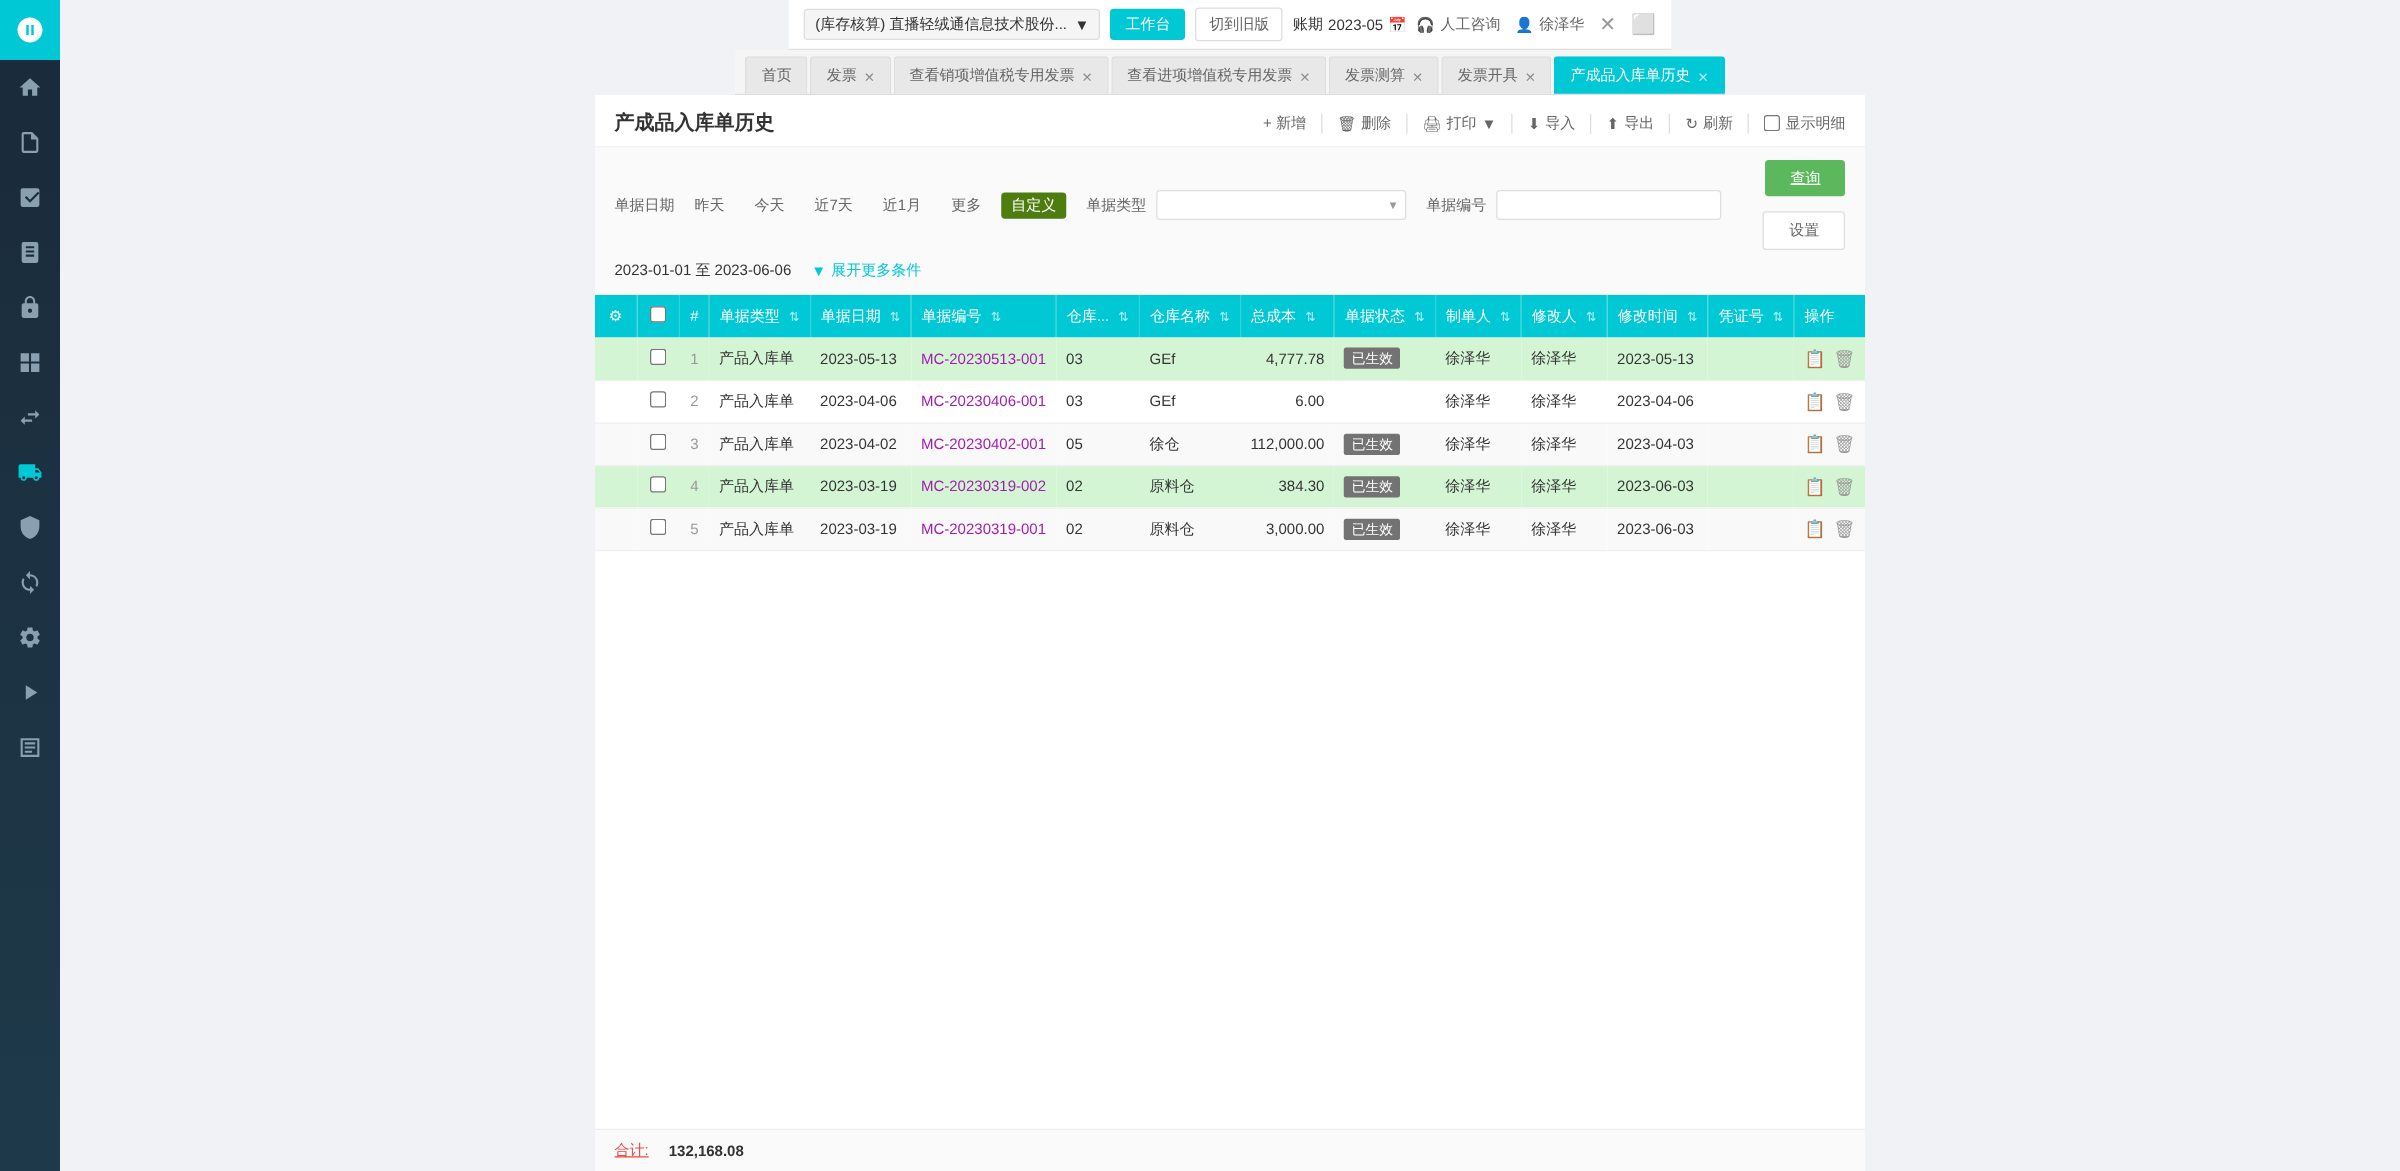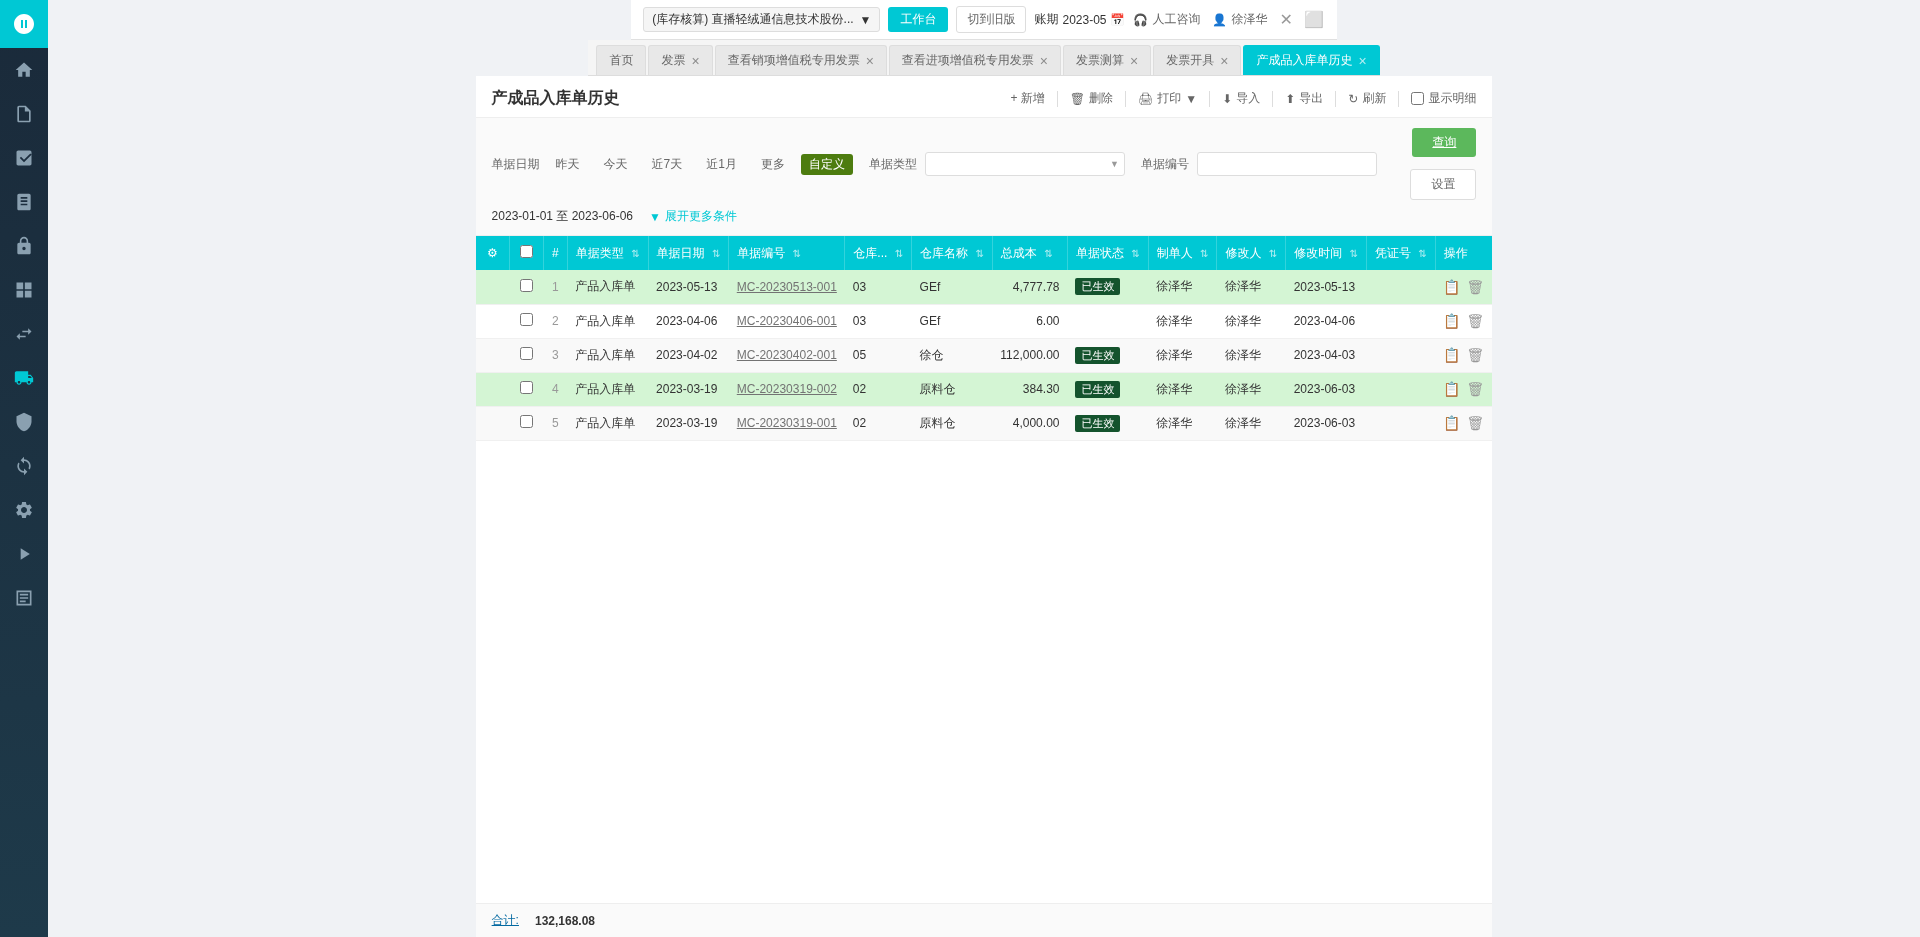--- a/index.html
+++ b/index.html
@@ -62,33 +62,33 @@
     table { width: 100%; border-collapse: collapse; font-size: 12px; }
     thead tr { background: #00c8d4; color: white; height: 34px; }
     thead th { padding: 0 8px; text-align: left; white-space: nowrap; border-right: 1px solid rgba(255,255,255,0.2); font-weight: normal; }
     thead th:last-child { border-right: none; }
     tbody tr { height: 34px; border-bottom: 1px solid #f0f0f0; }
     tbody tr:nth-child(odd) { background: #f9f9f9; }
     tbody tr:nth-child(even) { background: #ffffff; }
     tbody tr.highlighted { background: #d4f5d4; }
     tbody tr.highlighted:nth-child(odd) { background: #d4f5d4; }
     tbody td { padding: 0 8px; white-space: nowrap; }
-    tbody td.link { color: #737373; cursor: pointer; text-decoration: underline; }
+    tbody td.link { color: #a21caf; cursor: pointer; }
     .status-badge { display: inline-block; padding: 1px 6px; border-radius: 2px; font-size: 11px; }
-    .status-effective { background: #14532d; color: white; }
+    .status-effective { background: #737373; color: white; }
     .row-num { color: #999; text-align: center; }
     .row-actions { display: flex; align-items: center; gap: 6px; }
     .row-action-icon { color: #999; cursor: pointer; font-size: 14px; }
     .th-settings { width: 34px; text-align: center; }
     .th-checkbox { width: 34px; text-align: center; }
 
     
     .footer { border-top: 1px solid #eee; padding: 8px 16px; display: flex; align-items: center; justify-content: space-between; background: #fafafa; flex-shrink: 0; }
     .footer-total { display: flex; align-items: center; gap: 16px; font-size: 12px; }
-    .footer-total-label { color: #0369a1; text-decoration: underline; }
+    .footer-total-label { color: #ef4444; text-decoration: underline; }
     .footer-total-value { color: #333; font-weight: bold; }
     .pagination { display: flex; align-items: center; gap: 8px; font-size: 12px; color: #666; }
     .page-size-select { border: 1px solid #ddd; border-radius: 3px; padding: 2px 4px; font-size: 12px; }
     .page-btn { background: none; border: none; cursor: pointer; color: #999; font-size: 14px; padding: 2px 4px; }
     .page-input { width: 40px; border: 1px solid #ddd; border-radius: 3px; padding: 2px 4px; font-size: 12px; text-align: center; }
     .sort-icon { font-size: 10px; margin-left: 4px; opacity: 0.7; }
 
     .select-wrapper { position: relative; display: inline-block; }
     .select-wrapper::after { content: '▼'; position: absolute; right: 6px; top: 50%; transform: translateY(-50%); font-size: 9px; color: #999; pointer-events: none; }
 
@@ -417,21 +417,21 @@
   </tr>
             <tr>
     <td style="text-align:center;"></td>
     <td style="text-align:center;"><input type="checkbox" style=""></td>
     <td class="row-num">5</td>
     <td>产品入库单</td>
     <td>2023-03-19</td>
     <td class="link">MC-20230319-001</td>
     <td>02</td>
     <td>原料仓</td>
-    <td style="text-align:right;">4,000.00</td>
+    <td style="text-align:right;">3,000.00</td>
     <td><span class="status-badge status-effective">已生效</span></td>
     <td>徐泽华</td>
     <td>徐泽华</td>
     <td>2023-06-03</td>
     <td></td>
     <td>
       <div class="row-actions">
         <span class="row-action-icon">📋</span>
         <span class="row-action-icon">🗑</span>
       </div>

